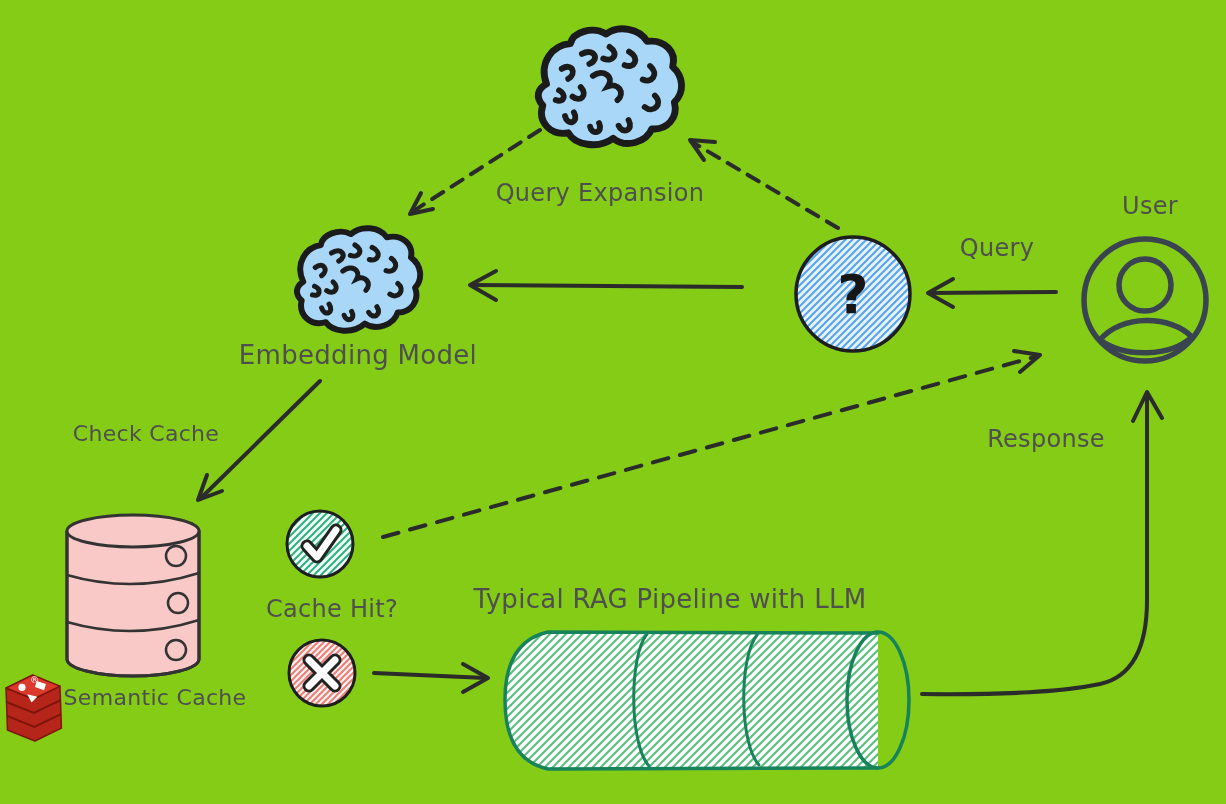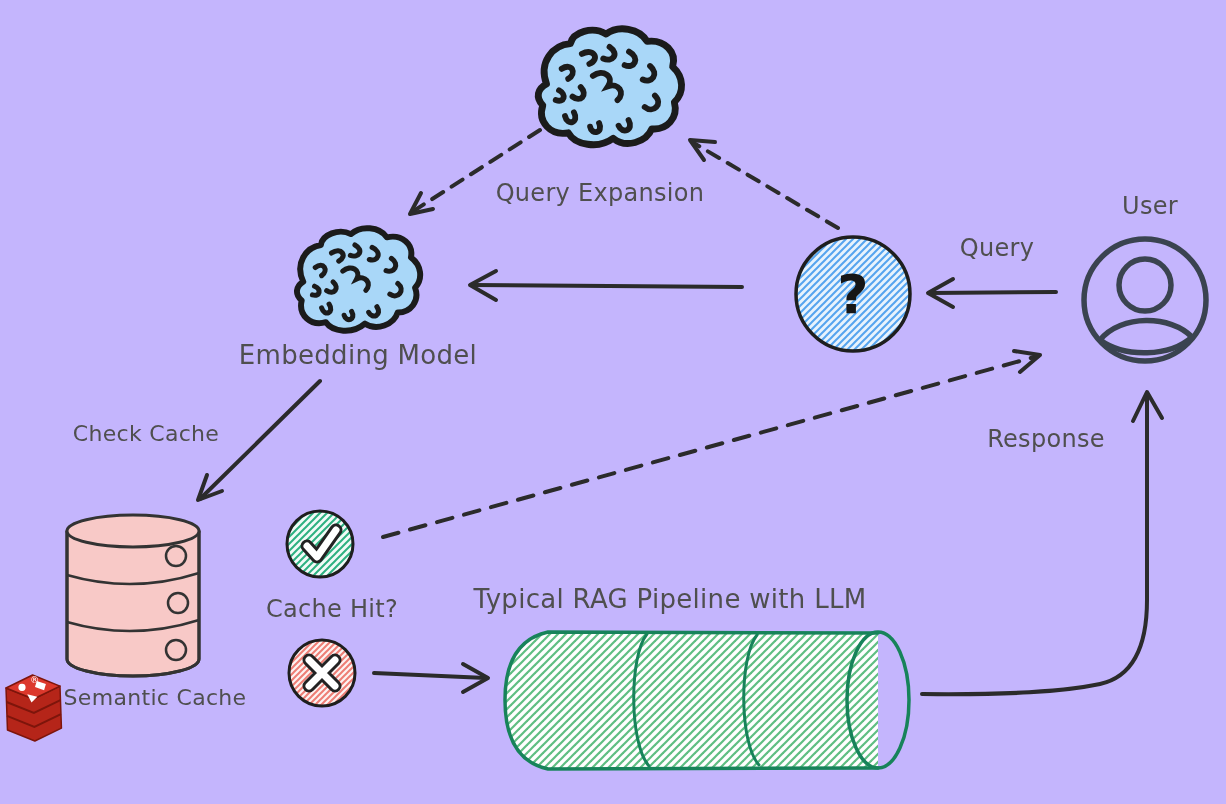--- a/index.html
+++ b/index.html
@@ -6,21 +6,21 @@
     --brain-fill:#a9d7f8; --outline:#1b1b1b;
     --hatch-blue:#55a4ef; --hatch-blue-bg:#e8f3fd;
     --hatch-green:#2db181; --hatch-green-bg:#f3fbf8;
     --hatch-red:#ee7e75; --hatch-red-bg:#fdf4f3;
     --cache-fill:#f8c9c7; --cache-outline:#333333;
     --pipeline-outline:#17835a; --pipeline-hatch:#5fbe82;
     --arrow:#2b2b2b; --text:#4f4f4f; --user-stroke:#3a4350;
     --redis-red:#dc382c; --redis-side:#b52519; --redis-edge:#7d150b;
   }
   html,body{margin:0;padding:0;background:#fff;}
-  .canvas{width:1226px;height:804px;position:relative;background:#c4b5fd;overflow:hidden;text-align:right;}
+  .canvas{width:1226px;height:804px;position:relative;background:#84cc16;overflow:hidden;text-align:right;}
   svg{display:block;}
   .label{font-family:"DejaVu Sans",sans-serif;font-size:24px;fill:var(--text);text-anchor:middle;letter-spacing:.3px;}
   .label-sm{font-size:22px;}
   .label-lg{font-size:26px;}
   .qmark{font-family:"DejaVu Sans",sans-serif;font-size:54px;font-weight:bold;fill:#161616;text-anchor:middle;}
   .brain-body{fill:var(--brain-fill);stroke:var(--outline);stroke-width:7;stroke-linejoin:round;}
   .brain-line{fill:none;stroke:var(--outline);stroke-width:6;stroke-linecap:round;}
   .arrow{fill:none;stroke:var(--arrow);stroke-width:4;stroke-linecap:round;stroke-linejoin:round;}
   .arrow-dashed{stroke-dasharray:13 10;}
   .arrow-dashed-long{stroke-dasharray:16 12;}

